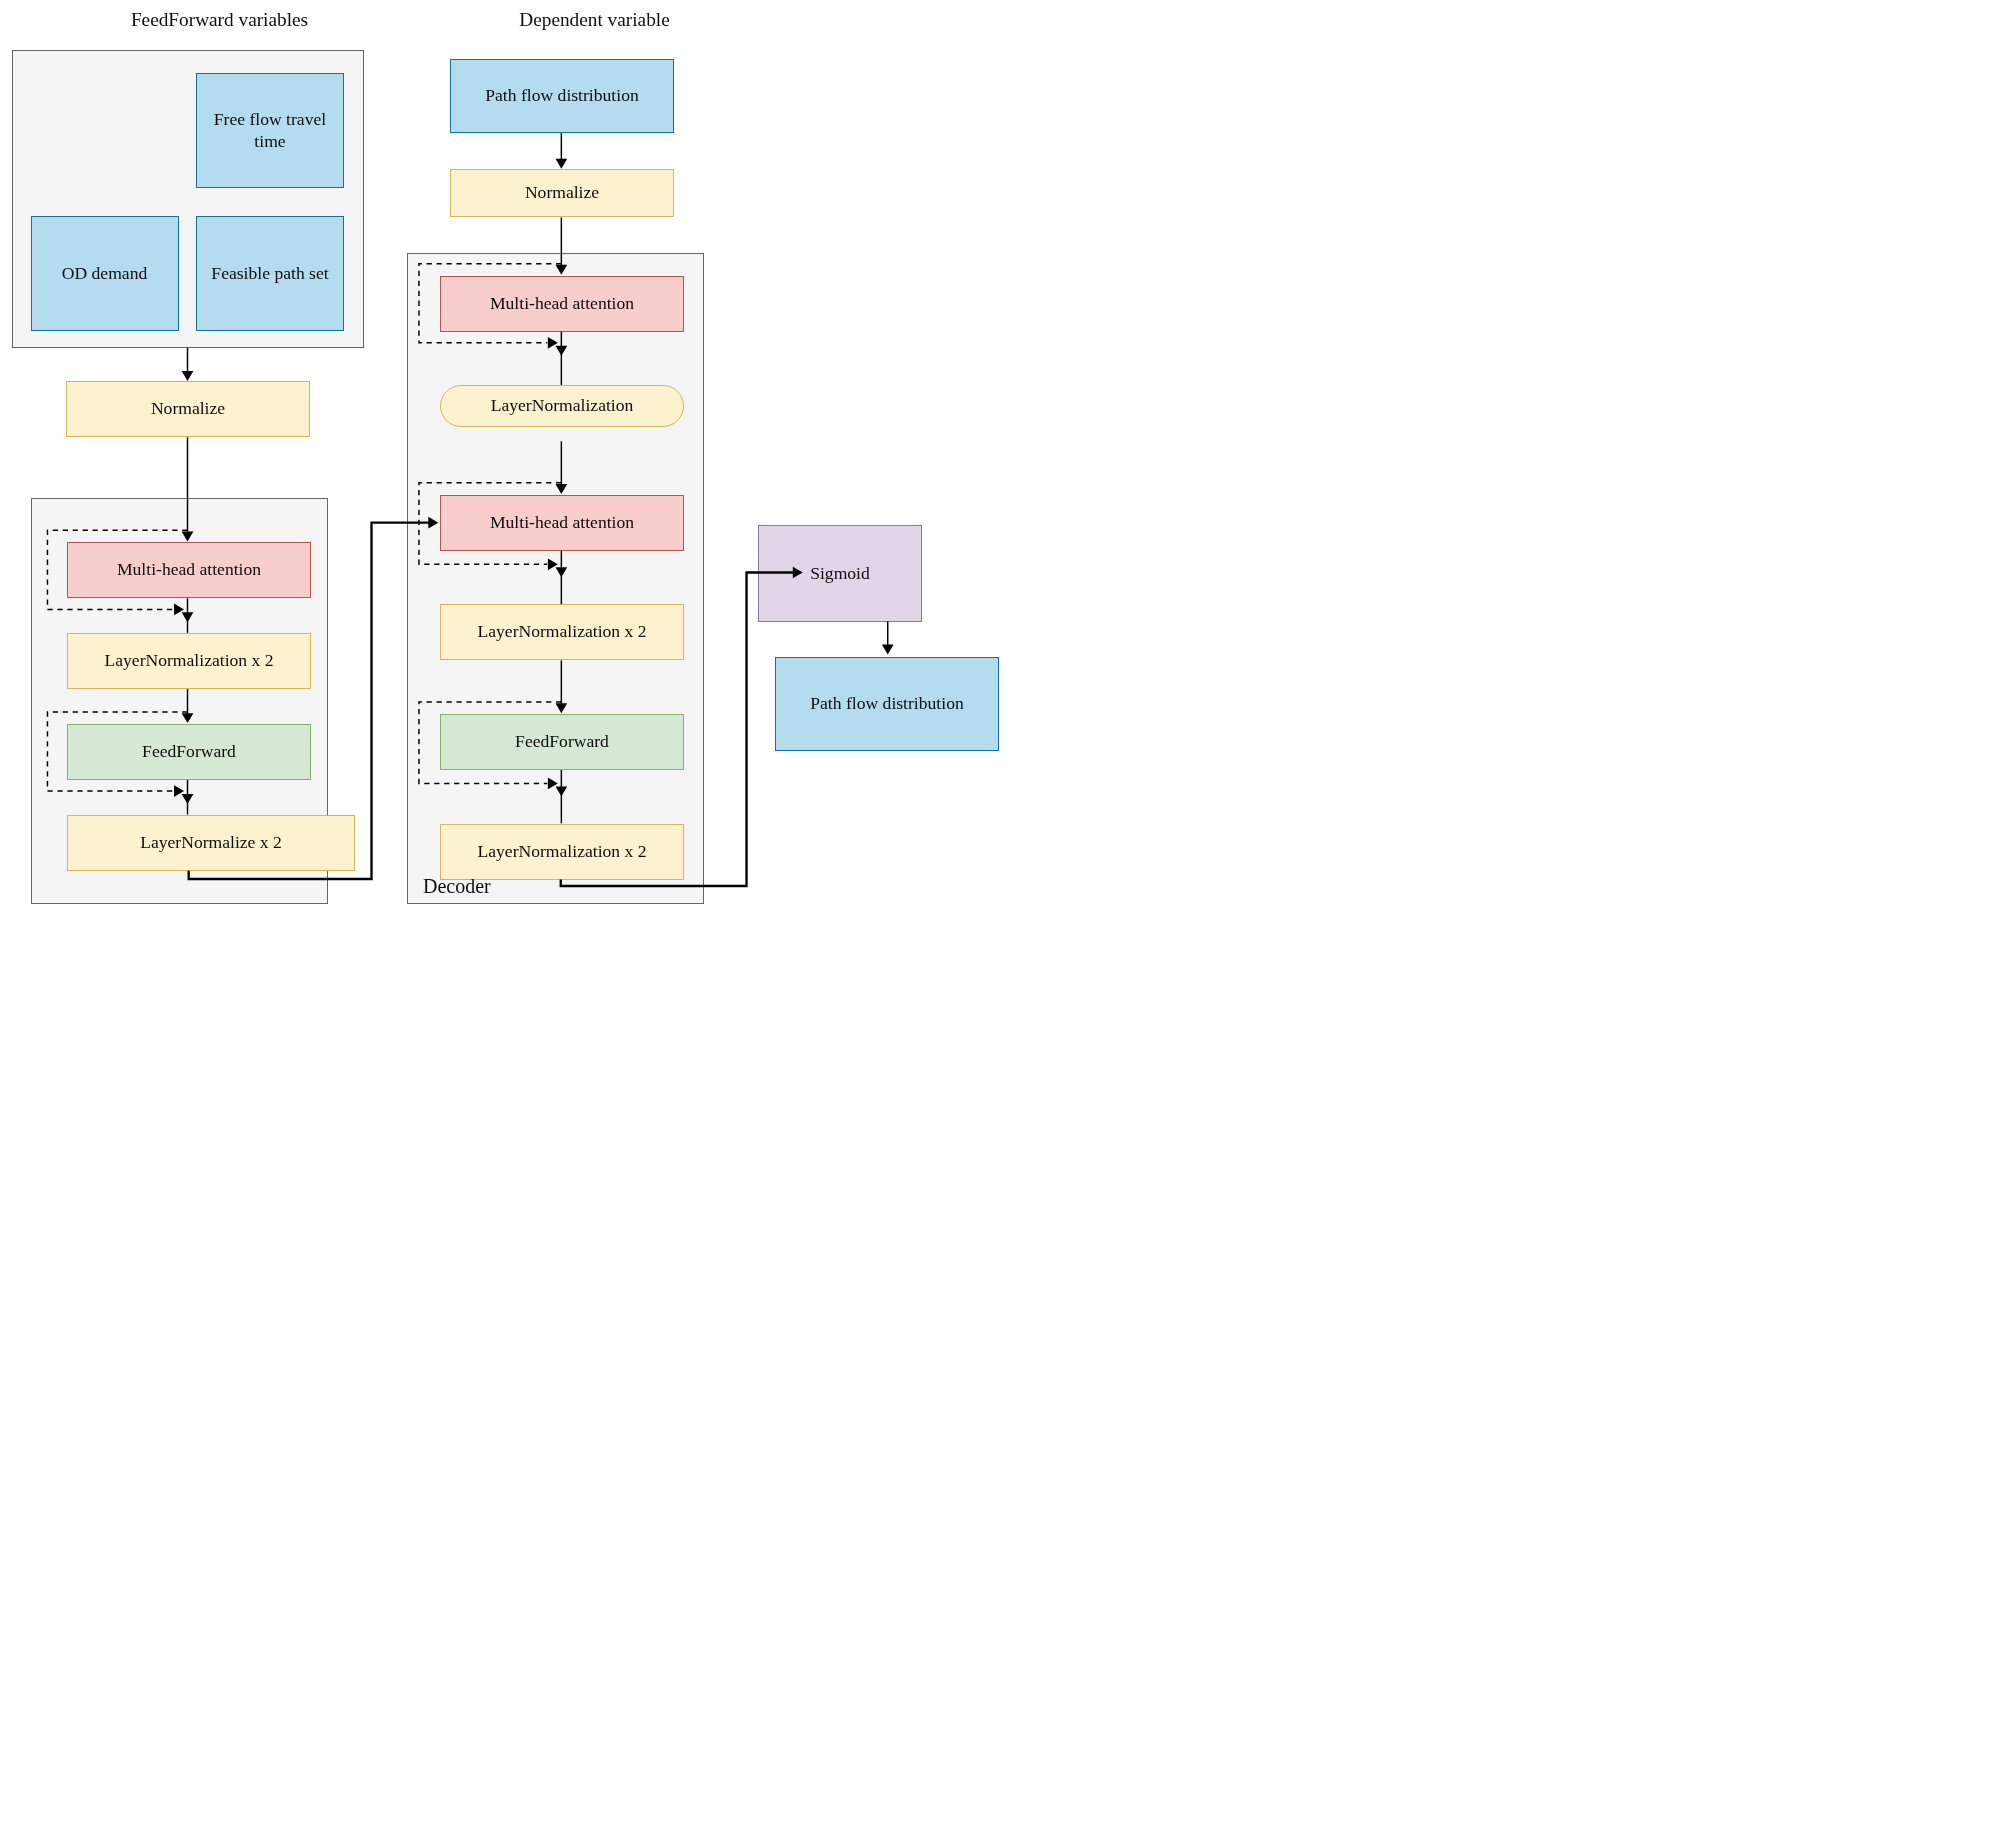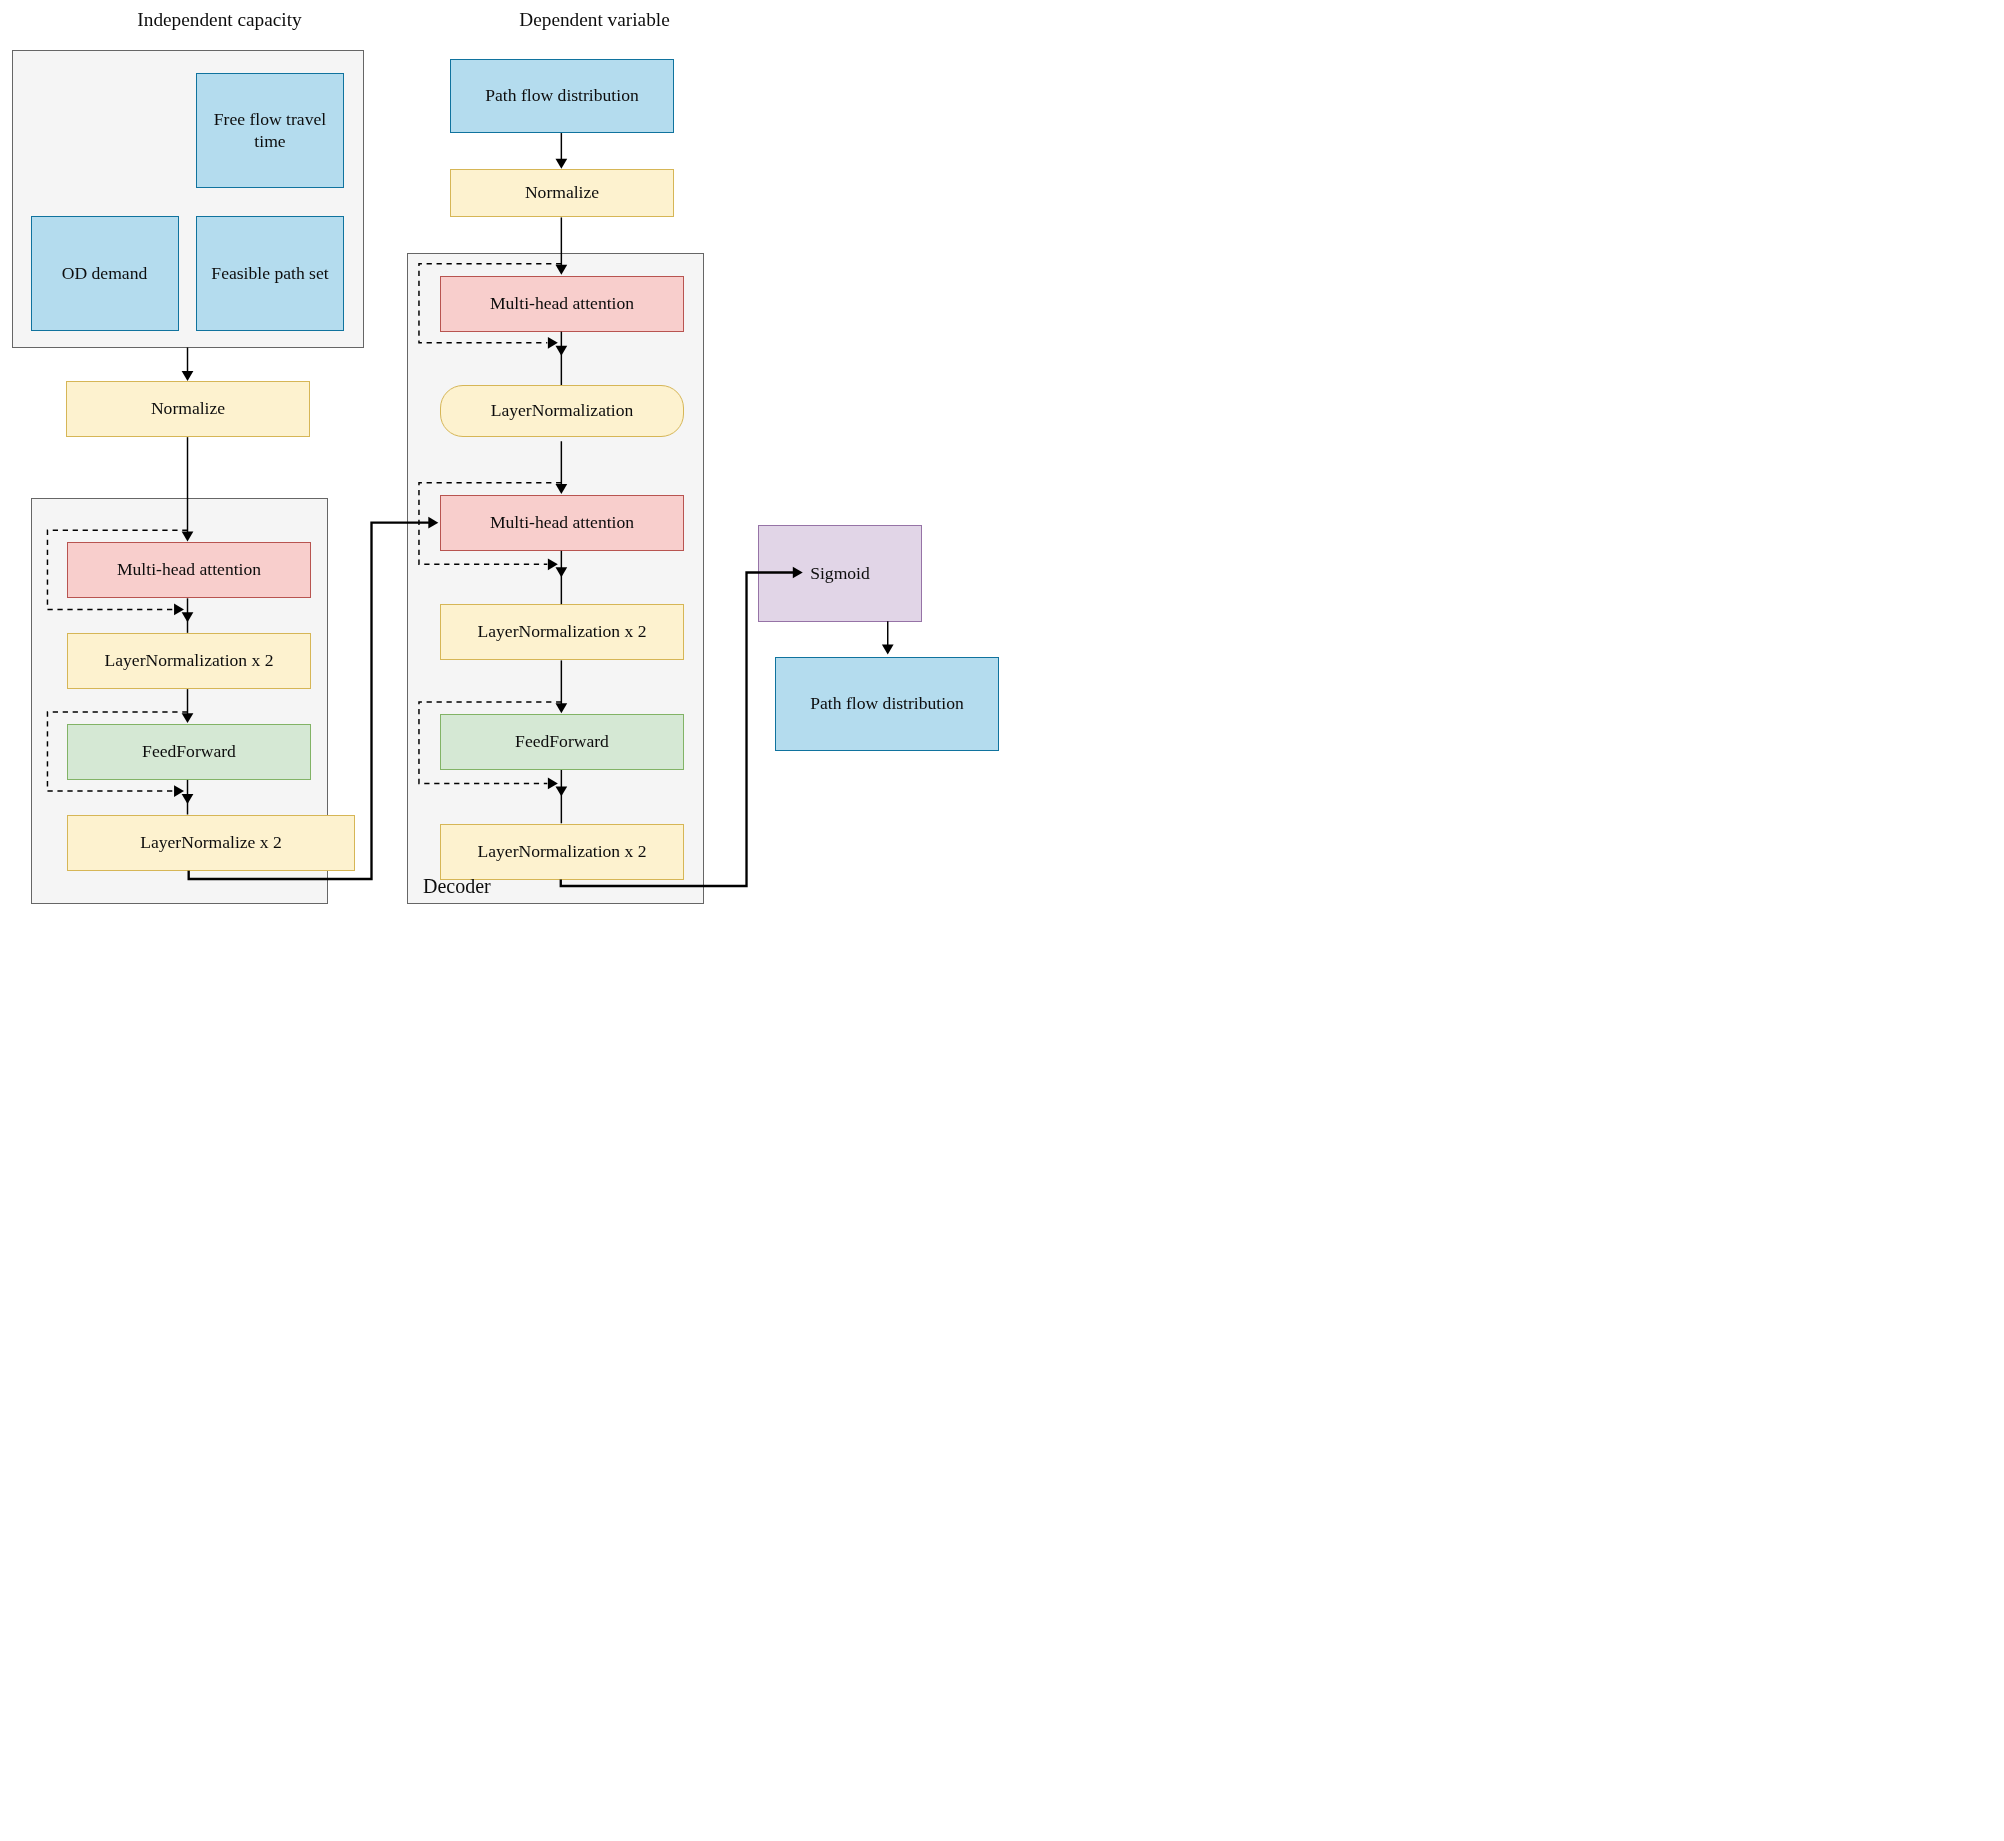--- a/index.html
+++ b/index.html
@@ -28,21 +28,21 @@
   svg .flow{stroke:var(--line);stroke-width:2.5;fill:none;}
   svg .thick{stroke:var(--line);stroke-width:4;fill:none;}
   svg .dashed{stroke:var(--line);stroke-width:2.5;fill:none;stroke-dasharray:9 8;}
   svg .head{fill:var(--line);stroke:none;}
 </style>
 </head>
 <body>
 
 <div class="stage">
 
-  <div class="title" style="left:76px;top:9.4px;width:287px;">Independent capacity</div>
+  <div class="title" style="left:76px;top:9.4px;width:287px;">FeedForward variables</div>
   <div class="title" style="left:451px;top:9.4px;width:287px;">Dependent variable</div>
 
   <div class="container" style="left:11.7px;top:50px;width:352px;height:298px;"></div>
   <div class="node blue" style="left:196px;top:73px;width:148px;height:115px;">Free flow travel time</div>
   <div class="node blue" style="left:30.5px;top:216px;width:148px;height:115px;">OD demand</div>
   <div class="node blue" style="left:196px;top:216px;width:148px;height:115px;">Feasible path set</div>
 
   <div class="node yellow" style="left:66px;top:381px;width:244px;height:56px;">Normalize</div>
 
   <div class="container" style="left:30.5px;top:498px;width:297px;height:406px;"></div>
@@ -50,21 +50,21 @@
   <div class="node yellow" style="left:67px;top:633px;width:244px;height:56px;">LayerNormalization x 2</div>
   <div class="node green" style="left:67px;top:724px;width:244px;height:56px;">FeedForward</div>
   <div class="node yellow" style="left:67px;top:815px;width:288px;height:56px;">LayerNormalize x 2</div>
   <div class="container-label" style="left:46px;top:916px;">Encoder</div>
 
   <div class="node blue" style="left:450px;top:59px;width:224px;height:74px;">Path flow distribution</div>
   <div class="node yellow" style="left:450px;top:169px;width:224px;height:48px;">Normalize</div>
 
   <div class="container" style="left:407px;top:253px;width:297px;height:651px;"></div>
   <div class="node red" style="left:440px;top:276px;width:244px;height:56px;">Multi-head attention</div>
-  <div class="node yellow" style="left:440px;top:385px;width:244px;height:52px;border-radius:23px;">LayerNormalization</div>
+  <div class="node yellow" style="left:440px;top:385px;width:244px;height:42px;border-radius:23px;">LayerNormalization</div>
   <div class="node red" style="left:440px;top:495px;width:244px;height:56px;">Multi-head attention</div>
   <div class="node yellow" style="left:440px;top:604px;width:244px;height:56px;">LayerNormalization x 2</div>
   <div class="node green" style="left:440px;top:714px;width:244px;height:56px;">FeedForward</div>
   <div class="node yellow" style="left:440px;top:824px;width:244px;height:56px;">LayerNormalization x 2</div>
   <div class="container-label" style="left:423px;top:875px;text-align:right;">Decoder</div>
 
   <div class="node purple" style="left:758px;top:525px;width:164px;height:97px;">Sigmoid</div>
   <div class="node blue" style="left:775px;top:657px;width:224px;height:94px;">Path flow distribution</div>
 
   <svg class="overlay" width="1002" height="920" viewBox="0 0 1710 1570">

